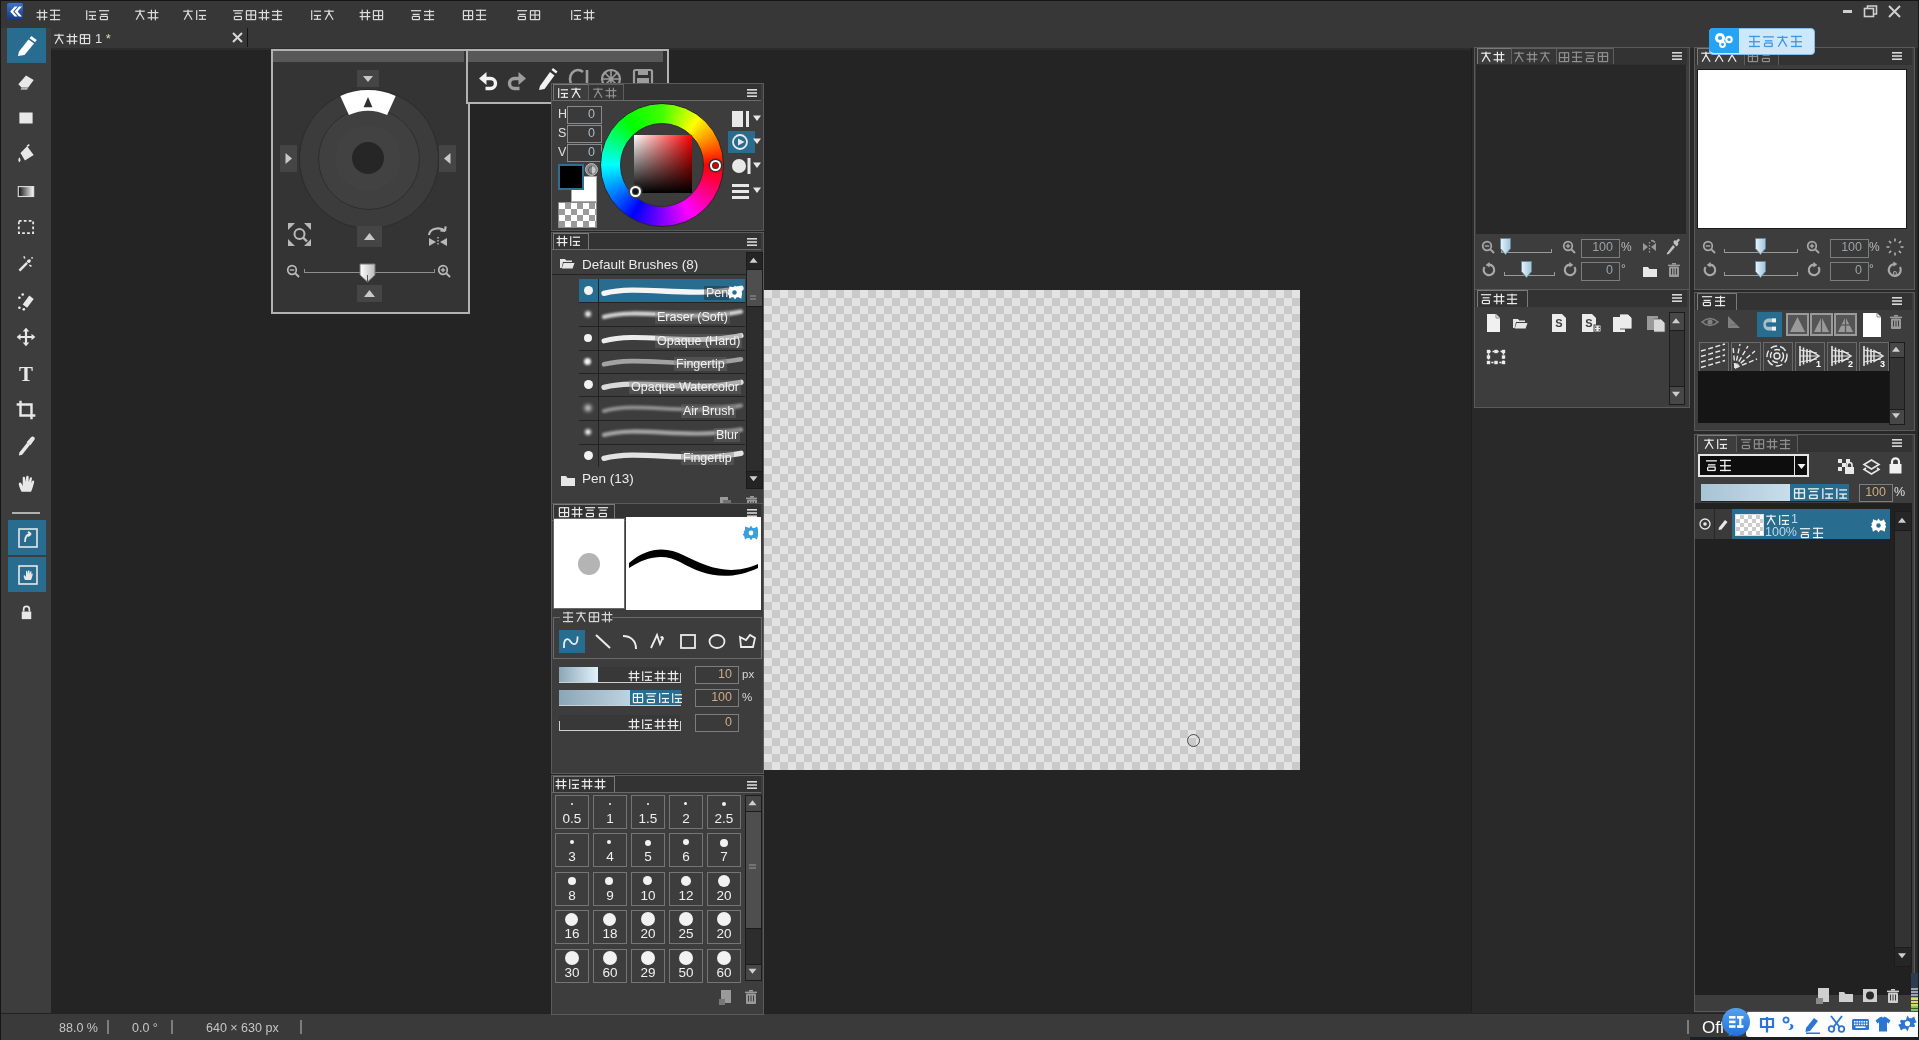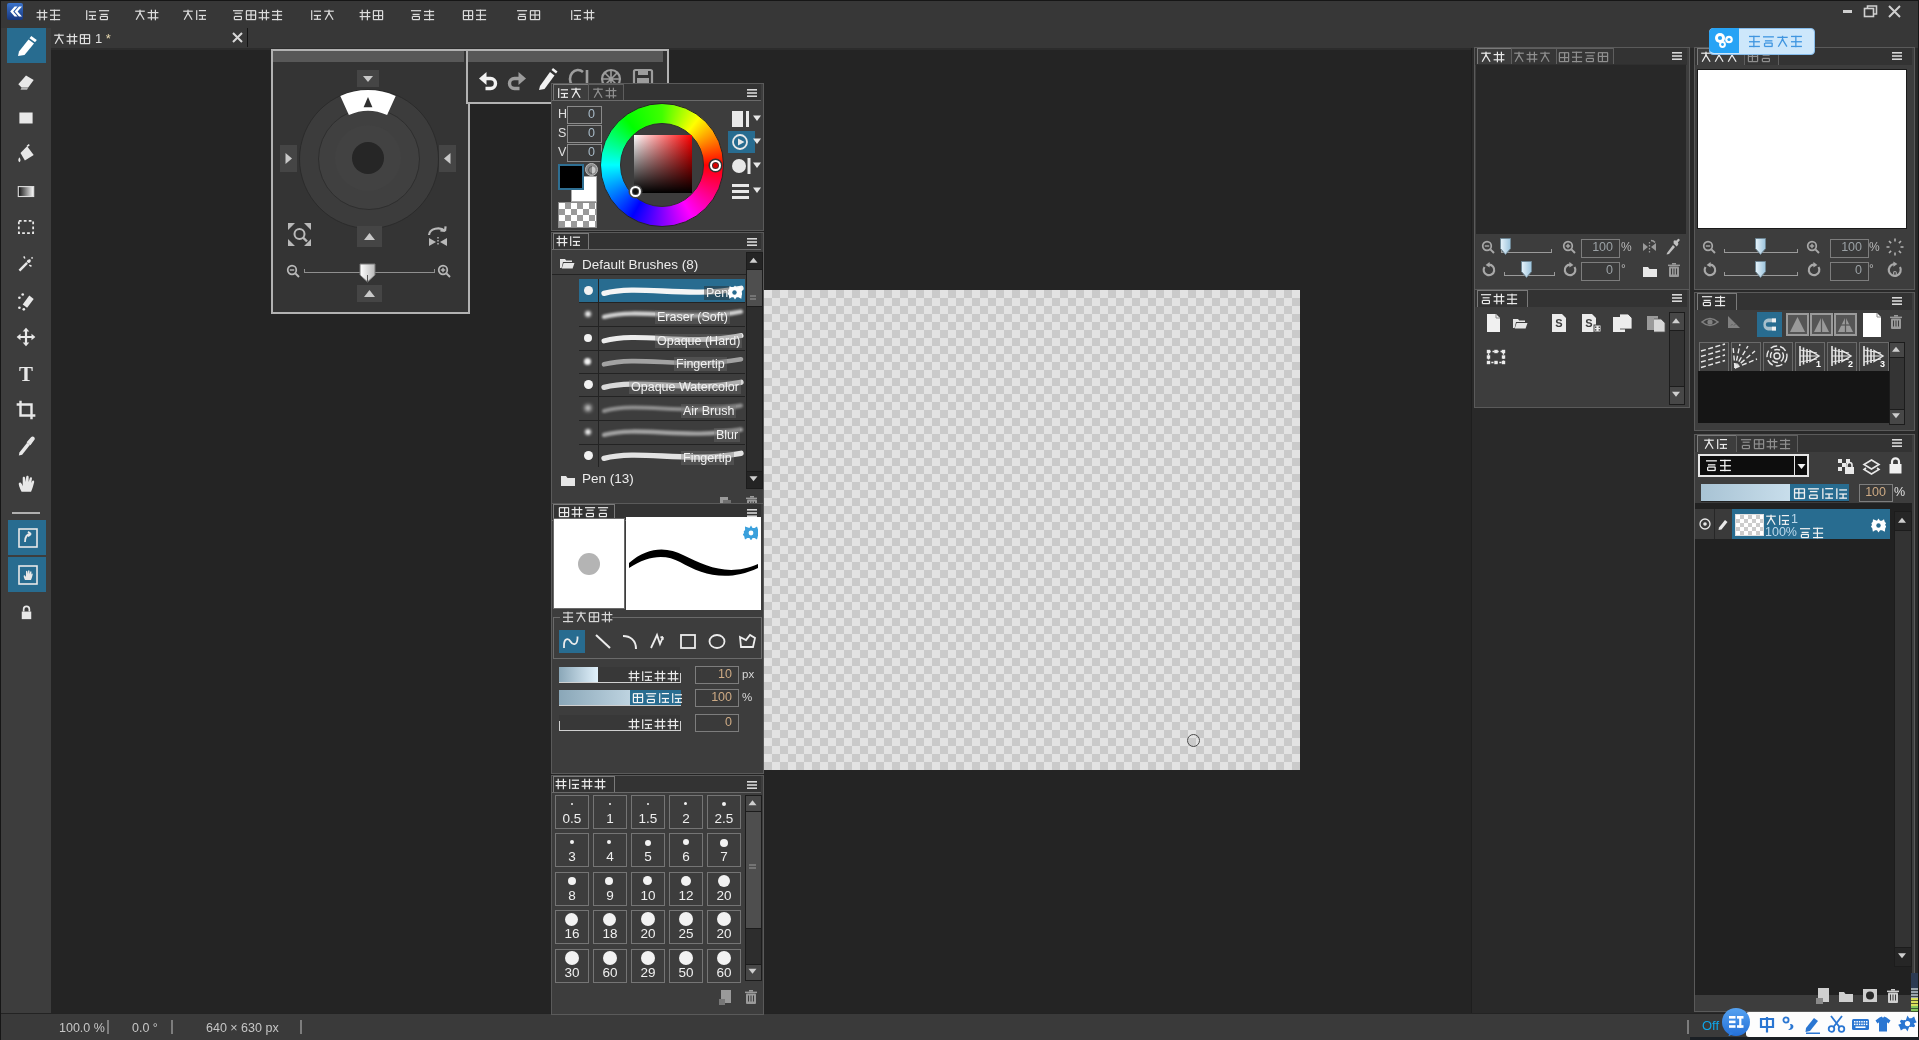--- a/index.html
+++ b/index.html
@@ -249,21 +249,21 @@
 <div style="position:absolute;left:8px;top:557px;width:38px;height:35px;background:#286c90"></div>
 <svg style="position:absolute;left:16px;top:563px;" width="24" height="24" viewBox="0 0 24 24">
     <rect x="3" y="3" width="18" height="18" fill="none" stroke="#e8e8e8" stroke-width="1.6"></rect>
     <path d="M9,17 C8,15 7.4,13 7.8,12.4 C8.2,11.9 9,12.2 9.4,13 L10,14 L10,8.4 C10,7.5 11.3,7.5 11.4,8.4 L11.7,11 L12.1,7.8 C12.2,6.9 13.5,6.9 13.5,7.9 L13.5,11 L14.2,8.7 C14.5,7.8 15.6,8.1 15.5,9 L15,12 L15.4,11.1 C15.8,10.2 16.9,10.6 16.7,11.6 C16.2,13.7 15.7,15.5 15,17 Z" fill="#e8e8e8"></path>
   </svg>
 <svg style="position:absolute;left:16.5px;top:602.5px" width="19" height="19" viewBox="0 0 20 20">
     <rect x="5" y="9" width="10" height="8" fill="#e8e8e8"></rect>
     <path d="M7,9 v-2.5 a3,3 0 0 1 6,0 V9" fill="none" stroke="#e8e8e8" stroke-width="1.8"></path>
   </svg>
 <div style="position:absolute;left:0px;top:1013px;width:1919px;height:27px;background:#3a3a3a;border-top:1px solid #232323"></div>
-<div style="position:absolute;left:59px;top:1021px;font-size:12.5px;color:#c6c6c6;white-space:pre;">100.0 %</div>
+<div style="position:absolute;left:59px;top:1021px;font-size:12.5px;color:#c6c6c6;white-space:pre;">88.0 %</div>
 <div style="position:absolute;left:107px;top:1020px;width:2px;height:14px;background:#7d7d7d"></div>
 <div style="position:absolute;left:132px;top:1021px;font-size:12.5px;color:#c6c6c6;white-space:pre;">0.0 °</div>
 <div style="position:absolute;left:171px;top:1020px;width:2px;height:14px;background:#7d7d7d"></div>
 <div style="position:absolute;left:206px;top:1021px;font-size:12.5px;color:#c6c6c6;white-space:pre;">640 × 630 px</div>
 <div style="position:absolute;left:300px;top:1020px;width:2px;height:14px;background:#7d7d7d"></div>
 <div style="position:absolute;left:660px;top:290px;width:640px;height:480px;background-color:#e3e3e3;background-image:linear-gradient(45deg,#cacaca 25%,transparent 25%,transparent 75%,#cacaca 75%),linear-gradient(45deg,#cacaca 25%,transparent 25%,transparent 75%,#cacaca 75%);background-size:16px 16px;background-position:8px 0,16px 8px"></div>
 <div style="position:absolute;left:1187px;top:734px;width:11px;height:11px;border:1px solid #4a4a4a;border-radius:50%"></div>
 <div style="position:absolute;left:1474px;top:47px;width:214px;height:241px;background:#3d3d3d;border:1px solid #5a5a5a"></div>
 <div style="position:absolute;left:1475px;top:48px;width:212px;height:17px;background:#333333"></div>
 <div style="position:absolute;left:1477px;top:48px;width:33px;height:16px;background:#3d3d3d;border:1px solid #7a7a7a;border-bottom:none"></div>
@@ -1478,21 +1478,21 @@
       <rect x="33.9" y="1.8" width="1.3" height="5.2" fill="#4096e0"></rect>
       <line x1="30.3" y1="12.7" x2="34.8" y2="4.9" stroke="#4096e0" stroke-width="1.3"></line>
       <line x1="34.2" y1="4.9" x2="38.9" y2="12.7" stroke="#4096e0" stroke-width="1.3"></line>
       <rect x="43.0" y="1.8" width="10.9" height="1.3" fill="#4096e0"></rect>
       <rect x="43.0" y="7.1" width="10.9" height="1.3" fill="#4096e0"></rect>
       <rect x="43.0" y="11.8" width="10.9" height="1.3" fill="#4096e0"></rect>
       <rect x="47.2" y="1.8" width="1.3" height="11.4" fill="#4096e0"></rect>
     </svg></div>
 <div style="position:absolute;left:1746px;top:1012px;width:173px;height:25px;background:#fdfdfd;border-radius:3px 0 0 3px"></div>
 <div style="position:absolute;left:1687px;top:1020px;width:2px;height:14px;background:#7d7d7d"></div>
-<div style="position:absolute;left:1702px;top:1018px;font-size:13px;color:#0ea5e9;white-space:pre;">Off</div>
+<div style="position:absolute;left:1702px;top:1018px;font-size:17px;color:#ffffff;white-space:pre;">Off</div>
 <div style="position:absolute;left:1722px;top:1008px;width:28px;height:28px;background:linear-gradient(180deg,#55a2f0,#2470d8);border-radius:50%"></div>
 <svg style="position:absolute;left:1722px;top:1008px;" width="28" height="28" viewBox="0 0 28 28">
     <path d="M8,24 l-2,5 l6,-4 Z" fill="#2e7de0"></path>
     <g fill="#fff">
       <rect x="7" y="8" width="6.5" height="2.6"></rect>
       <rect x="7" y="12.6" width="6.5" height="2.6"></rect>
       <rect x="7" y="17.2" width="6.5" height="2.6"></rect>
       <rect x="15" y="8" width="6.5" height="2.6"></rect>
       <rect x="15" y="17.2" width="6.5" height="2.6"></rect>
       <rect x="17.2" y="8" width="2.2" height="11.8"></rect>

